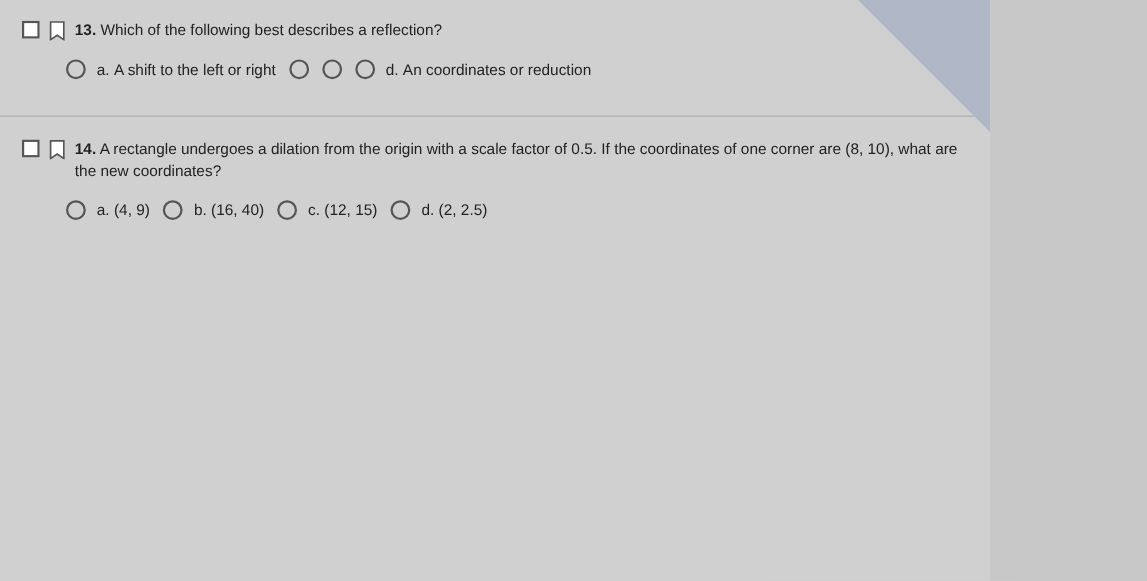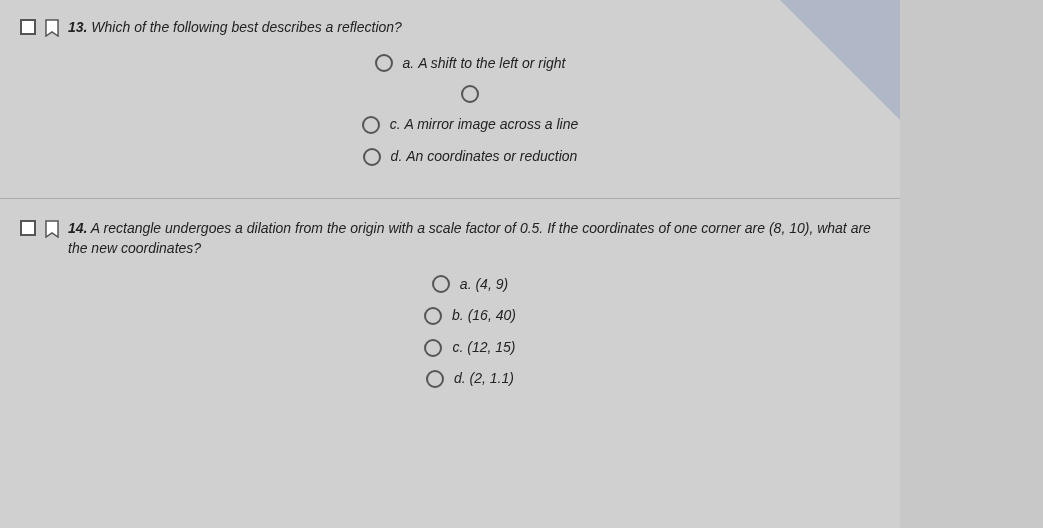--- a/index.html
+++ b/index.html
@@ -14,21 +14,20 @@
       width: 1043px;
       min-height: 528px;
       position: relative;
     }
 
     .page {
       background-color: #d0d0d0;
       width: 900px;
       min-height: 528px;
       position: relative;
-      font-style: italic;
     }
 
     
     .triangle-decoration {
       position: absolute;
       top: 0;
       right: 0;
       width: 0;
       height: 0;
       border-left: 120px solid transparent;
@@ -74,23 +73,22 @@
       line-height: 1.4;
     }
 
     .question-text .q-num {
       font-weight: bold;
     }
 
     .answer-options {
       margin-left: 40px;
       display: flex;
-      flex-direction: column;
+      flex-direction: row;
       gap: 12px;
-      align-items: center;
     }
 
     .answer-option {
       display: flex;
       align-items: center;
       gap: 10px;
       cursor: pointer;
     }
 
     .radio-circle {
@@ -148,23 +146,20 @@
           <span>a.</span>&nbsp;<span>A shift to the left or right</span>
         </span>
       </div>
 
       <div class="answer-option">
         <div class="radio-circle"></div>
       </div>
 
       <div class="answer-option">
         <div class="radio-circle"></div>
-        <span class="option-text">
-          <span>c.</span>&nbsp;<span>A mirror image across a line</span>
-        </span>
       </div>
 
       <div class="answer-option">
         <div class="radio-circle"></div>
         <span class="option-text">
           <span>d.</span>&nbsp;<span>An coordinates or reduction</span>
         </span>
       </div>
 
     </div>
@@ -205,20 +200,20 @@
       <div class="answer-option">
         <div class="radio-circle"></div>
         <span class="option-text">
           <span>c.</span>&nbsp;<span>(12, 15)</span>
         </span>
       </div>
 
       <div class="answer-option">
         <div class="radio-circle"></div>
         <span class="option-text">
-          <span>d.</span>&nbsp;<span>(2, 1.1)</span>
+          <span>d.</span>&nbsp;<span>(2, 2.5)</span>
         </span>
       </div>
 
     </div>
   </div>
 
 </div>
 
 </body></html>

